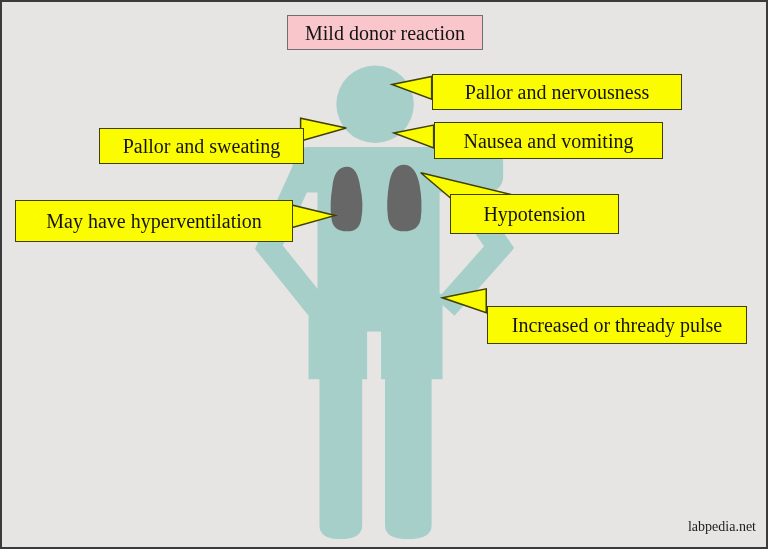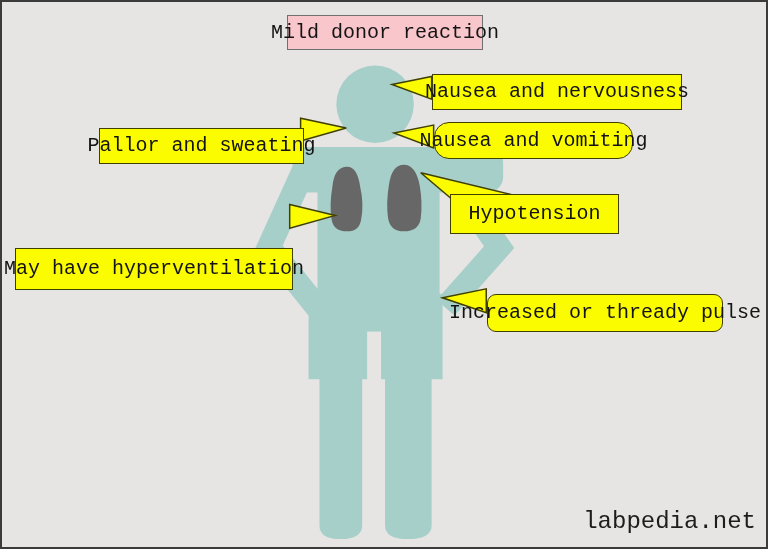--- a/index.html
+++ b/index.html
@@ -3,21 +3,21 @@
 <meta charset="utf-8">
 <style>
   html,body{margin:0;padding:0;background:#9c9c9c;}
   .canvas{
     position:relative;
     width:768px;height:549px;
     box-sizing:border-box;
     background:var(--background,#e6e5e3);
     border:2px solid #3b3b3b;
     overflow:hidden;
-    font-family:Liberation Mono, monospace;
+    font-family:Liberation Serif, serif;
   }
   svg.scene{position:absolute;left:0;top:0;width:100%;height:100%;}
   .fig{fill:var(--figure,#a7cfc9);}
   .arm{fill:none;stroke:var(--figure,#a7cfc9);stroke-width:24;stroke-linecap:butt;stroke-linejoin:miter;}
   .lung{fill:var(--lungs,#676767);}
   .notch{fill:var(--background,#e6e5e3);}
   .tail{fill:var(--callout_fill,#fdfd00);stroke:var(--callout_border,#404000);stroke-width:1.5;}
   .box{
     position:absolute;
     display:flex;align-items:center;justify-content:center;
@@ -30,27 +30,27 @@
     border:1.5px solid var(--callout_border,#404000);
   }
   .title{
     background:var(--title_fill,#f9c6cb);
     border:1px solid #707070;
     font-size:20px;
   }
   .c-title    {left:285px;top:13px; width:196px;height:35px;}
   .c-anxiety  {left:430px;top:72px; width:250px;height:36px;}
   .c-pallor   {left:97px; top:112px;width:205px;height:36px;margin-top:14px;}
-  .c-nausea   {left:432px;top:120px;width:199px;height:37px;border-radius:15px;}
-  .c-hyper    {left:13px; top:198px;width:278px;height:42px;margin-top:48px;}
+  .c-nausea   {left:432px;top:120px;width:229px;height:37px;}
+  .c-hyper    {left:13px; top:198px;width:278px;height:42px;}
   .c-hypo     {left:448px;top:192px;width:169px;height:40px;}
-  .c-pulse    {left:485px;top:292px;width:236px;height:38px;border-radius:9px;}
+  .c-pulse    {left:485px;top:304px;width:260px;height:38px;}
   .watermark{
     position:absolute;right:10px;bottom:12px;
-    font-size:24px;color:#1d1d1d;
+    font-size:14px;color:#1d1d1d;
   }
 </style>
 </head>
 <body>
 
 <div class="canvas">
 
   <svg class="scene" viewBox="0 0 768 549">
 
     <g>
@@ -73,21 +73,21 @@
     <path class="tail" d="M392 83 L432 75 L432 98 Z"></path>
     <path class="tail" d="M346 127 L300 117 L300 140 Z"></path>
     <path class="tail" d="M394 132 L434 124 L434 147 Z"></path>
     <path class="tail" d="M335 215 L289 204 L289 228 Z"></path>
     <path class="tail" d="M421 172 L512 194 L454 200 Z"></path>
     <path class="tail" d="M443 298 L487 289 L487 313 Z"></path>
   </svg>
 
   <div class="box title c-title">Mild donor reaction</div>
 
-  <div class="box callout c-anxiety">Nausea and nervousness</div>
+  <div class="box callout c-anxiety">Pallor and nervousness</div>
   <div class="box callout c-pallor">Pallor and sweating</div>
   <div class="box callout c-nausea">Nausea and vomiting</div>
   <div class="box callout c-hyper">May have hyperventilation</div>
   <div class="box callout c-hypo">Hypotension</div>
   <div class="box callout c-pulse">Increased or thready pulse</div>
 
   <div class="watermark">labpedia.net</div>
 
 </div>
 

